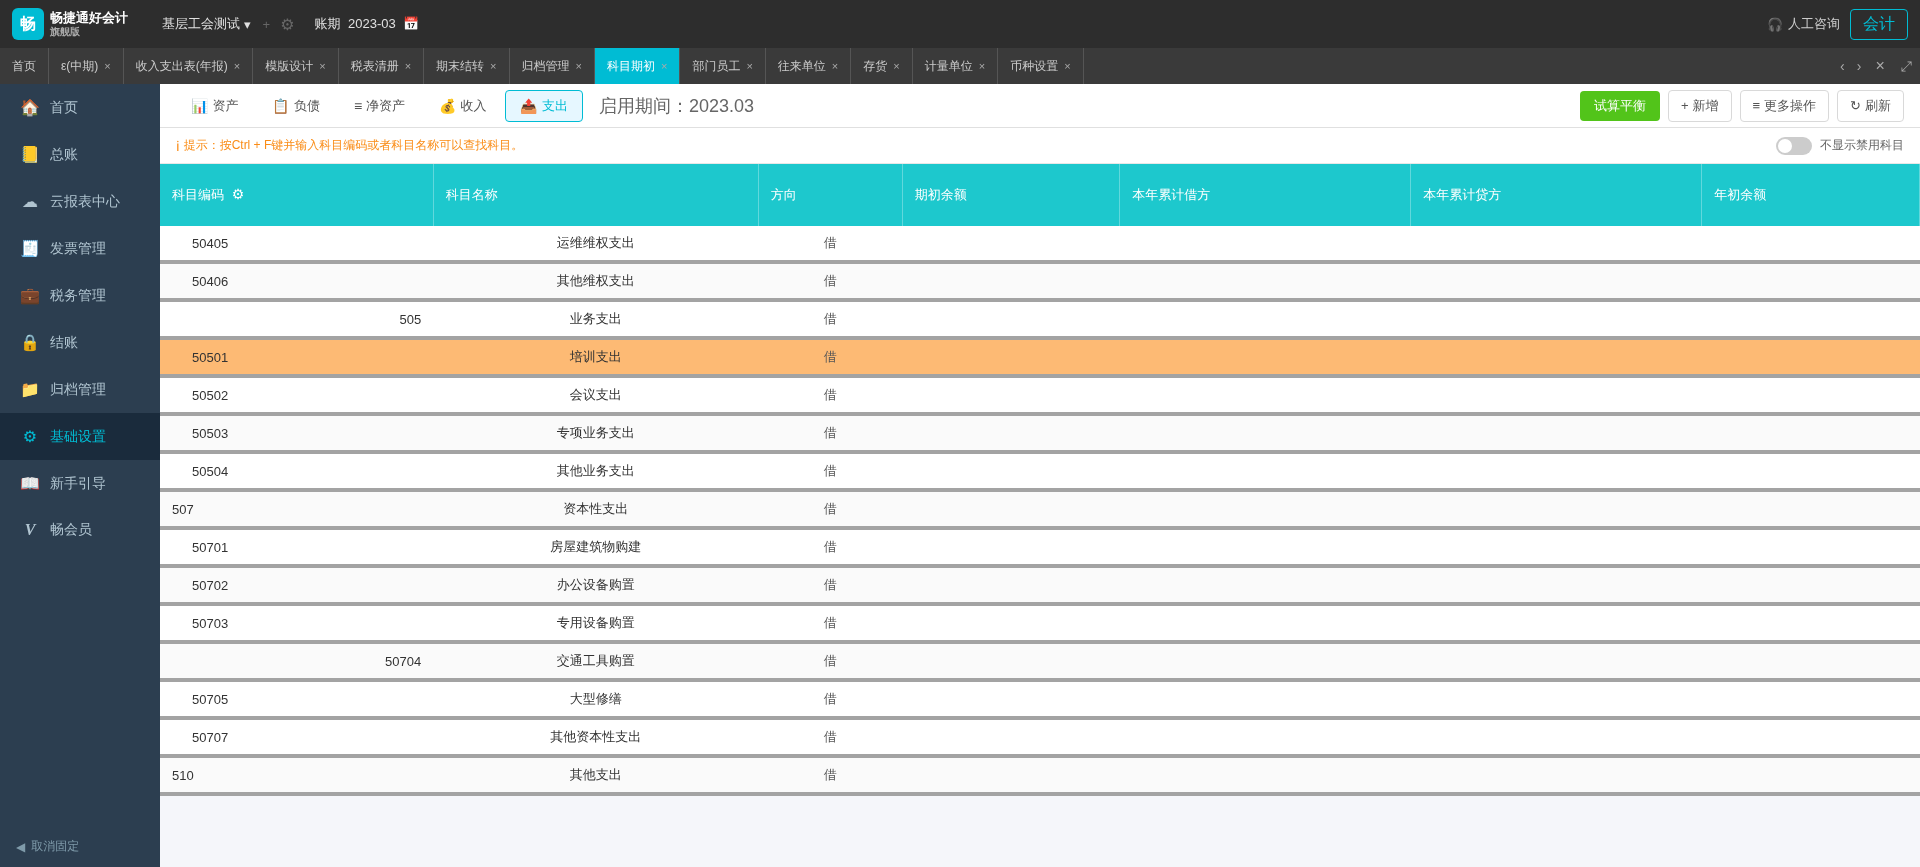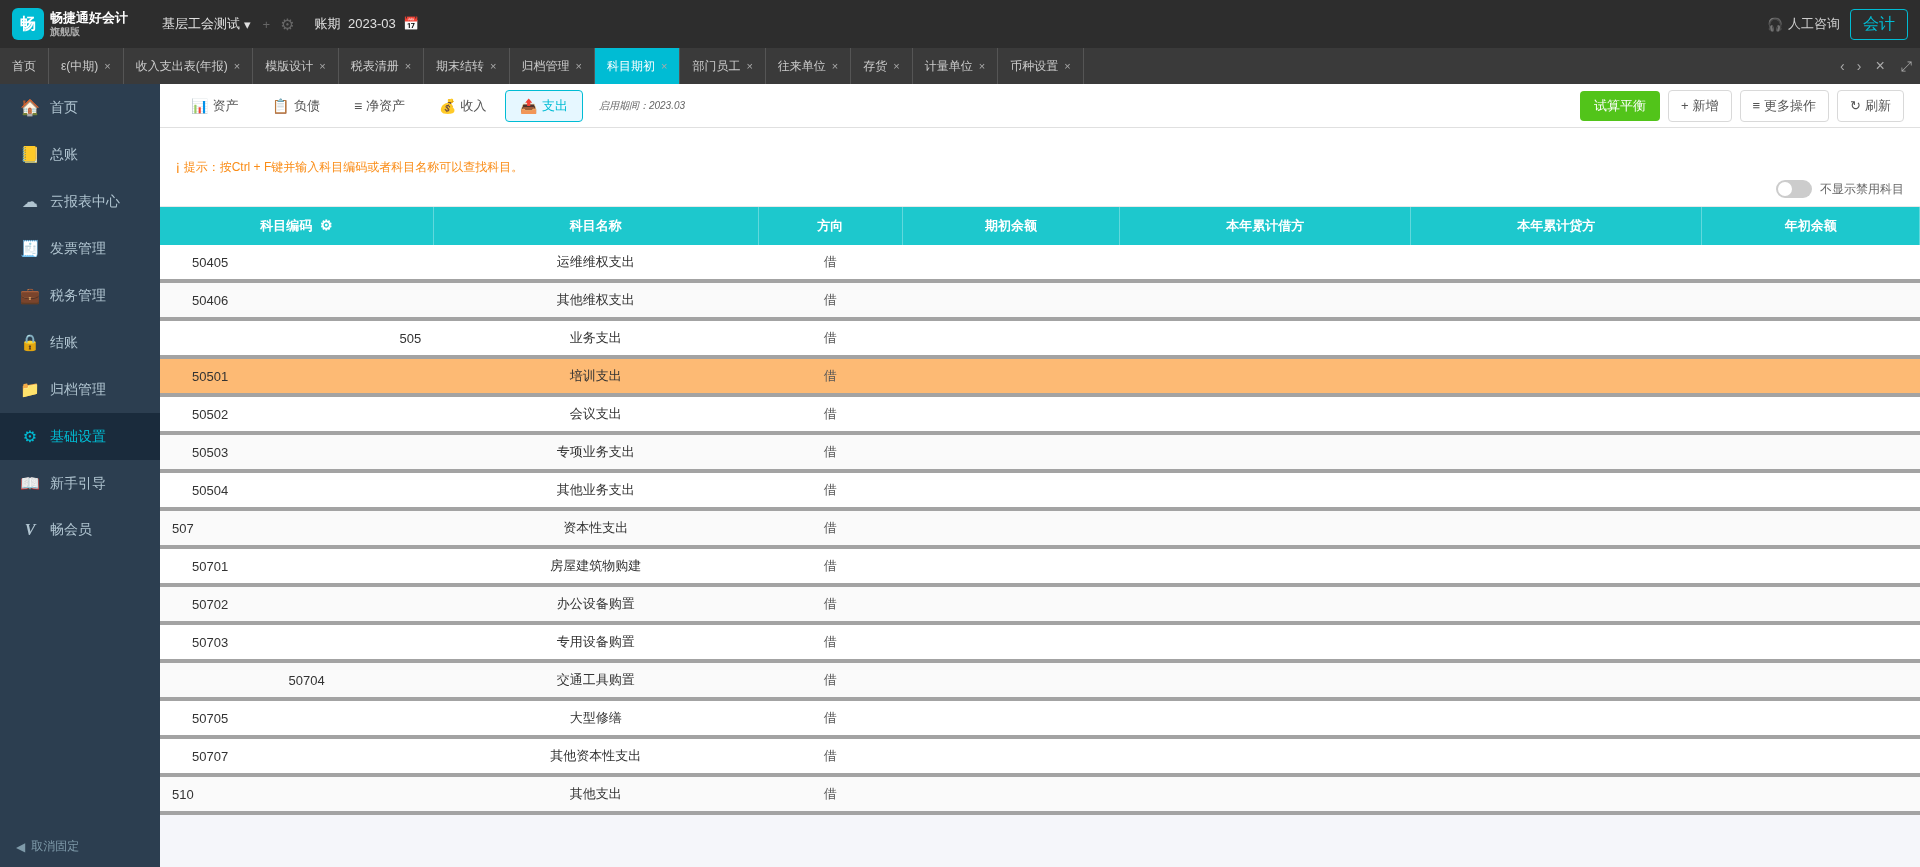--- a/index.html
+++ b/index.html
@@ -145,40 +145,40 @@
       font-size: 13px;
       color: #555;
       border: 1px solid transparent;
     }
     .sub-tab.active {
       background: #e6f7ff;
       border-color: #00bcd4;
       color: #00bcd4;
     }
     .sub-tab-icon { font-size: 14px; }
-    .period-text { margin-left: 12px; color: #666; font-size: 10px; font-style: italic; }
+    .period-text { margin-left: 12px; color: #666; font-size: 18px; }
 
     
     .toolbar {
       background: #fff;
       border-bottom: 1px solid #e8e8e8;
       display: flex;
       align-items: center;
       padding: 8px 16px;
       gap: 8px;
     }
     .toolbar-hint {
       font-size: 12px;
       color: #fa8c16;
       display: flex;
       align-items: center;
       gap: 4px;
       flex: 1;
     }
-    .toolbar-right { display: flex; align-items: center; gap: 8px; margin-left: auto; margin-top: 44px; }
+    .toolbar-right { display: flex; align-items: center; gap: 8px; margin-left: auto; }
     .toggle-label { font-size: 12px; color: #666; }
     .toggle-switch {
       width: 36px; height: 18px; background: #ccc; border-radius: 9px;
       position: relative; cursor: pointer; display: inline-block;
     }
     .toggle-switch::after {
       content: '';
       position: absolute;
       width: 14px; height: 14px; background: #fff; border-radius: 50%;
       top: 2px; left: 2px; transition: 0.2s;
@@ -213,23 +213,23 @@
       width: 100%;
       border-collapse: collapse;
       background: #fff;
       font-size: 13px;
     }
     thead tr {
       background: #1dc8cd;
       color: #fff;
     }
     thead th {
-      padding: 10px 12px;
-      text-align: center;
-      font-weight: bold;
+      padding: 22px 12px;
+      text-align: left;
+      font-weight: normal;
       border-right: 1px solid rgba(255,255,255,0.3);
       white-space: nowrap;
     }
     tbody tr {
       border-bottom: 4px solid #a3a3a3;
     }
     tbody td {
       padding: 8px 12px;
       text-align: center;
       color: #333;
@@ -547,21 +547,21 @@
             <tr style="background: rgb(255, 255, 255);">
     <td class="code" style="padding-left:32px; text-align:left;">50703</td>
     <td class="name">专用设备购置</td>
     <td class="dir">借</td>
     <td></td>
     <td></td>
     <td></td>
     <td></td>
   </tr>
             <tr style="background: rgb(250, 250, 250);">
-    <td class="code" style="padding-left:32px; text-align:center;">50704</td>
+    <td class="code" style="padding-left:32px; text-align:right;">50704</td>
     <td class="name">交通工具购置</td>
     <td class="dir">借</td>
     <td></td>
     <td></td>
     <td></td>
     <td></td>
   </tr>
             <tr style="background: rgb(255, 255, 255);">
     <td class="code" style="padding-left:32px; text-align:left;">50705</td>
     <td class="name">大型修缮</td>

